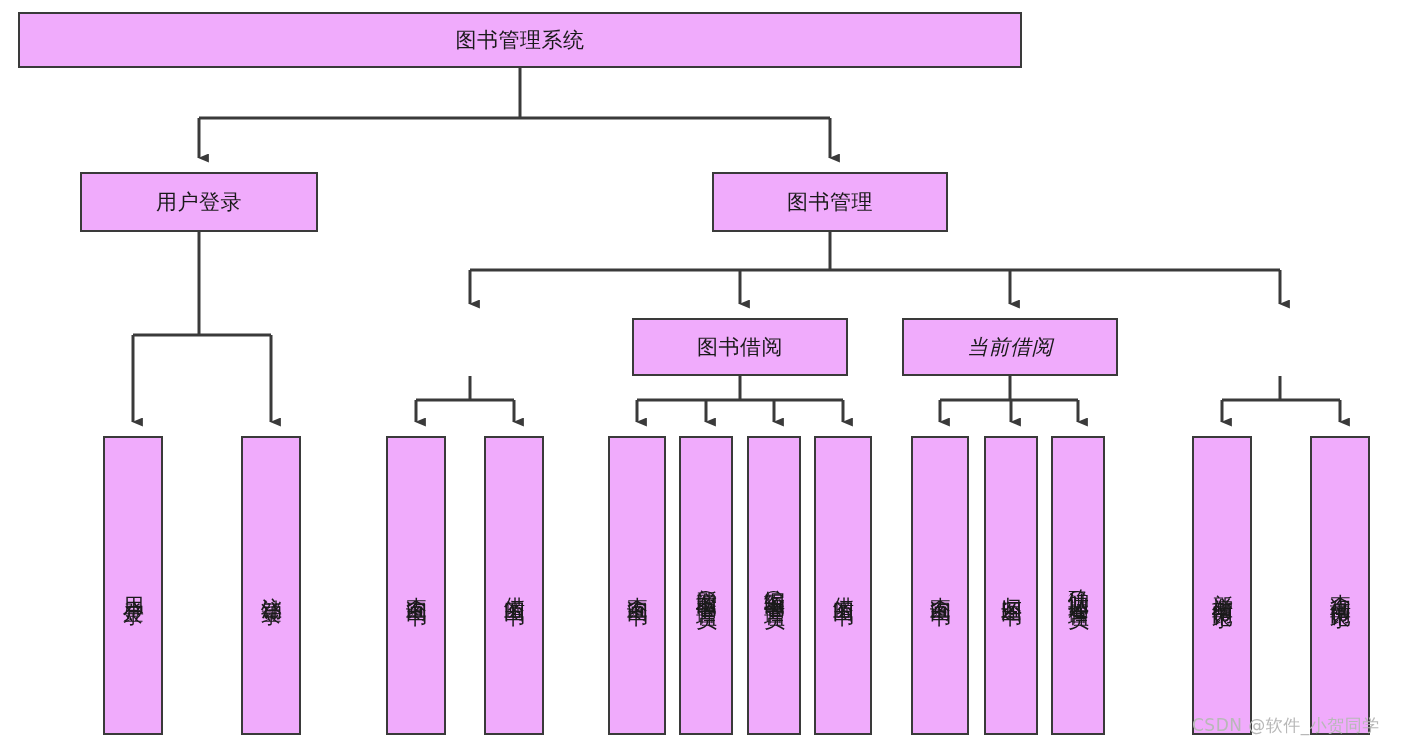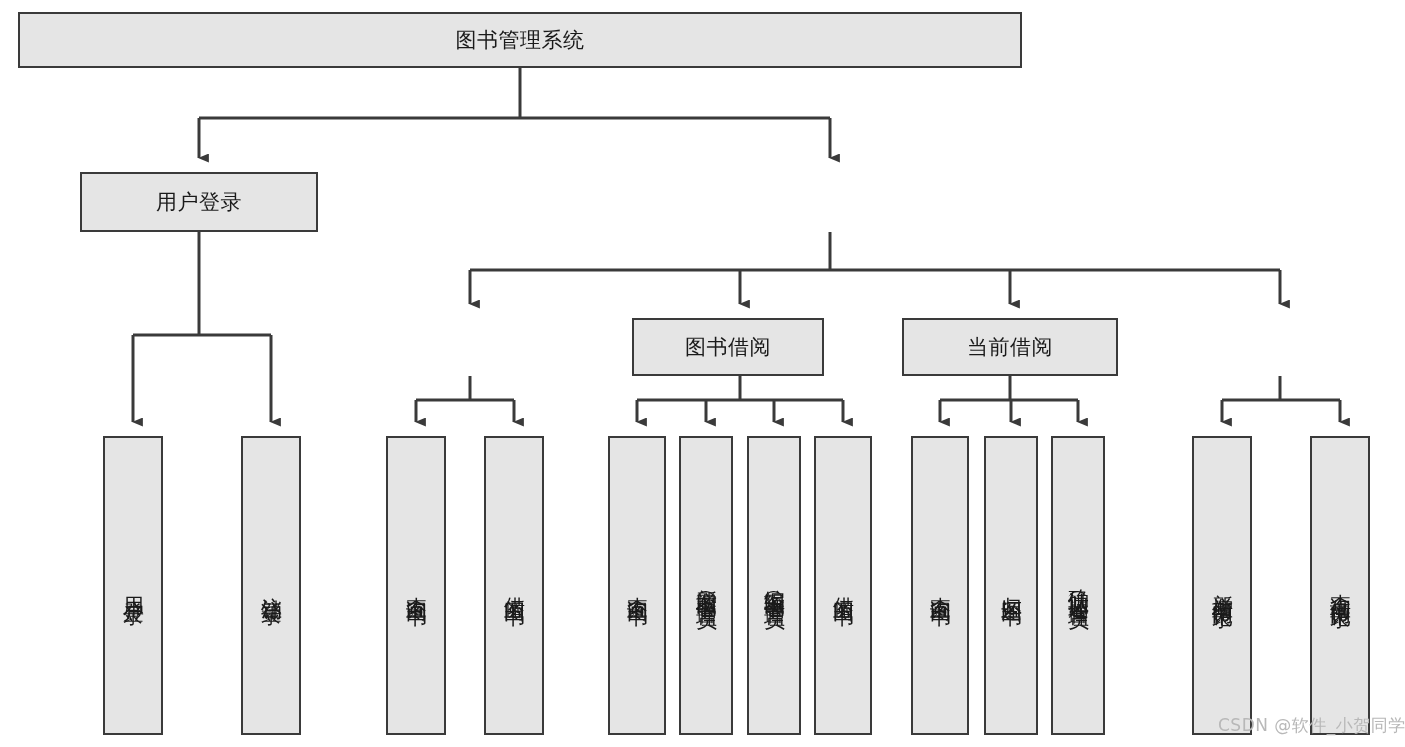--- a/index.html
+++ b/index.html
@@ -21,21 +21,21 @@
     position: absolute;
     left: 0;
     top: 0;
     width: 1405px;
     height: 747px;
   }
   .node {
     position: absolute;
     box-sizing: border-box;
     border: 2px solid #3a3a3a;
-    background: #e5e5e5;
+    background: #f0abfc;
     display: flex;
     align-items: center;
     justify-content: center;
     color: #1a1a1a;
     z-index: 3;
   }
   .node-label {
     font-size: 21px;
     line-height: 1.15;
     letter-spacing: 0.5px;
@@ -115,25 +115,28 @@
     </g>
   </svg>
 
   <div class="node" id="root-node" style="left: 18px; top: 12px; width: 1004px; height: 56px;">
     <span class="node-label">图书管理系统</span>
   </div>
 
   <div class="node" id="l2-0" style="left: 80px; top: 172px; width: 238px; height: 60px;">
     <span class="node-label">用户登录</span>
   </div>
+  <div class="node" id="l2-1" style="left: 712px; top: 172px; width: 236px; height: 60px;">
+    <span class="node-label">图书管理</span>
+  </div>
 
-  <div class="node" id="l3-1" style="left: 632px; top: 318px; width: 192px; height: 58px;">
+  <div class="node" id="l3-1" style="left: 632px; top: 318px; width: 216px; height: 58px;">
     <span class="node-label">图书借阅</span>
   </div>
-  <div class="node" id="l3-2" style="left: 902px; top: 318px; width: 216px; height: 58px;">
+  <div class="node" id="l3-2" style="left: 902px; top: 318px; width: 216px; height: 58px; font-style: italic;">
     <span class="node-label">当前借阅</span>
   </div>
 
   <div class="node vertical" id="leaf-0" style="left: 103px; top: 436px; width: 60px; height: 299px;">
     <span class="node-label">用户登录</span>
   </div>
   <div class="node vertical" id="leaf-1" style="left: 241px; top: 436px; width: 60px; height: 299px;">
     <span class="node-label">注销登录</span>
   </div>
   <div class="node vertical" id="leaf-2" style="left: 386px; top: 436px; width: 60px; height: 299px;">
@@ -163,15 +166,15 @@
   <div class="node vertical" id="leaf-10" style="left: 1051px; top: 436px; width: 54px; height: 299px;">
     <span class="node-label">确认归还（管理员）</span>
   </div>
   <div class="node vertical" id="leaf-11" style="left: 1192px; top: 436px; width: 60px; height: 299px;">
     <span class="node-label">新增借阅记录</span>
   </div>
   <div class="node vertical" id="leaf-12" style="left: 1310px; top: 436px; width: 60px; height: 299px;">
     <span class="node-label">查询借阅记录</span>
   </div>
 
-  <div class="watermark" style="left: 1192px; top: 714px; margin-left: 26px;">CSDN @软件_小贺同学</div>
+  <div class="watermark" style="left: 1192px; top: 714px;">CSDN @软件_小贺同学</div>
 
 </div>
 
 </body></html>

